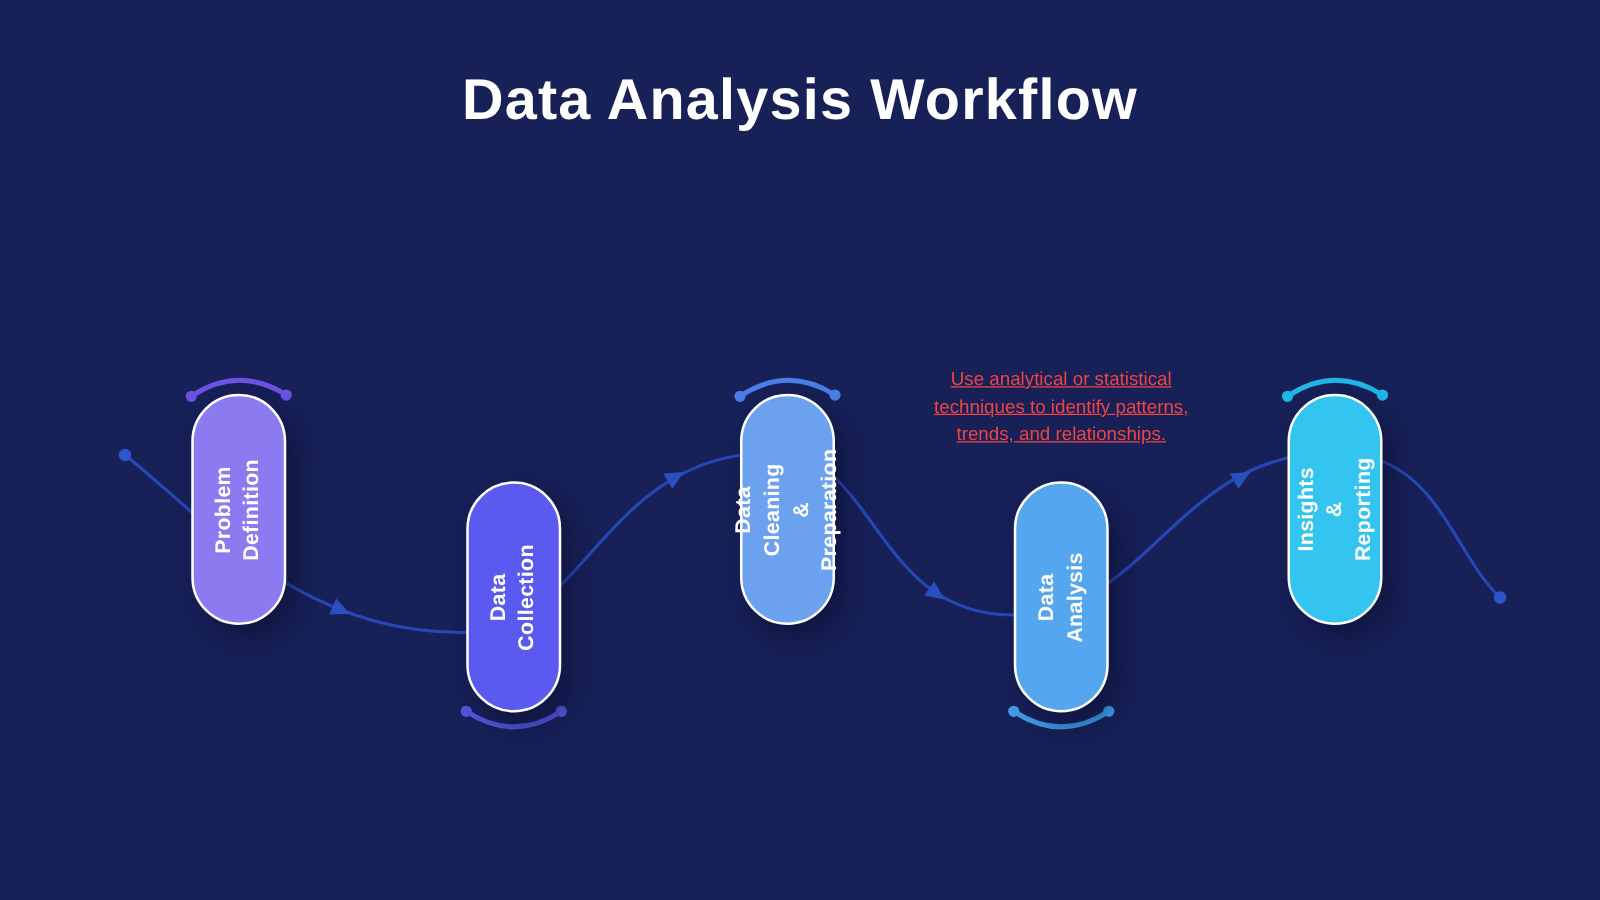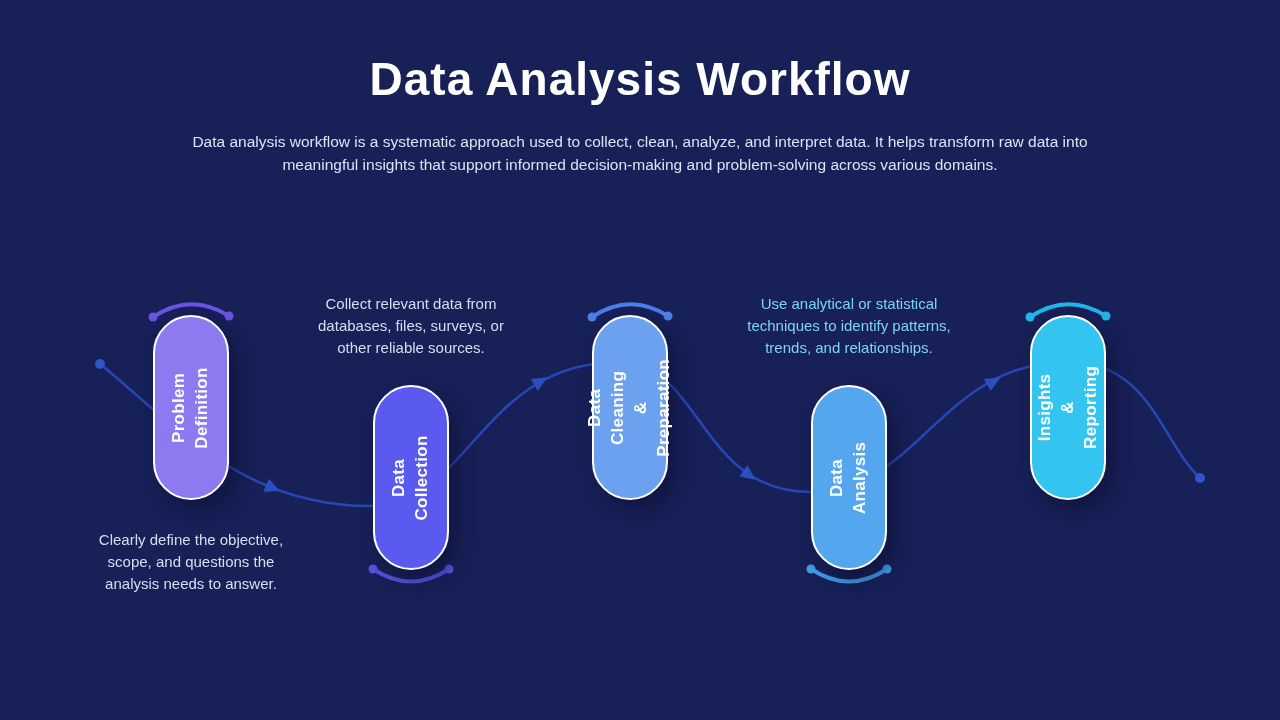--- a/index.html
+++ b/index.html
@@ -19,22 +19,20 @@
                  white-space:pre-line;letter-spacing:.3px;}
   .desc{position:absolute;width:232px;text-align:center;font-size:15px;
         line-height:22px;white-space:pre-line;}
 </style>
 </head>
 <body>
 
 <div class="slide" style="background: rgb(23, 32, 87);">
 
   <h1 class="title" style="color: rgb(255, 255, 255);">Data Analysis Workflow</h1>
-  <p class="subtitle" style="color: rgb(221, 226, 244);">Data analysis workflow is a systematic approach used to collect, clean, analyze, and interpret data. It helps transform raw data into
-meaningful insights that support informed decision-making and problem-solving across various domains.</p>
 
   <svg class="flow-svg" width="1280" height="720" viewBox="0 0 1280 720">
 
     <path d="M 100 364 C 170 420 240 506 370 506 C 470 506 480 362 620 362 C 700 362 700 492 810 492 C 920 492 940 362 1068 362 C 1150 362 1160 440 1200 478" fill="none" stroke="#2747b6" stroke-width="2.5"></path>
 
     <circle cx="100" cy="364" r="5" fill="#2d55cc"></circle>
     <circle cx="1200" cy="478" r="5" fill="#2d55cc"></circle>
 
     <polygon points="-2,-7 13,0 -2,7" transform="translate(268,486) rotate(23)" fill="#2a50c0"></polygon>
     <polygon points="-2,-7 13,0 -2,7" transform="translate(536,384) rotate(-31)" fill="#2a50c0"></polygon>
@@ -81,23 +79,17 @@
 &amp; Preparation</div>
   </div>
   <div class="capsule" style="left: 811px; top: 385px; background: rgb(84, 167, 238);">
     <div class="capsule-label">Data Analysis</div>
   </div>
   <div class="capsule" style="left: 1030px; top: 315px; background: rgb(51, 196, 240);">
     <div class="capsule-label">Insights &amp;
 Reporting</div>
   </div>
 
-  <div class="desc" style="left: 75px; top: 529px; color: rgb(216, 222, 240);">Clearly define the objective,
-scope, and questions the
-analysis needs to answer.</div>
-  <div class="desc" style="left: 295px; top: 293px; color: rgb(216, 222, 240);">Collect relevant data from
-databases, files, surveys, or
-other reliable sources.</div>
-  <div class="desc" style="left: 733px; top: 293px; color: #7dd3fc;">Use analytical or statistical
+  <div class="desc" style="left: 733px; top: 293px; color: #ef4444; text-decoration: underline;">Use analytical or statistical
 techniques to identify patterns,
 trends, and relationships.</div>
 
 </div>
 
 </body></html>

